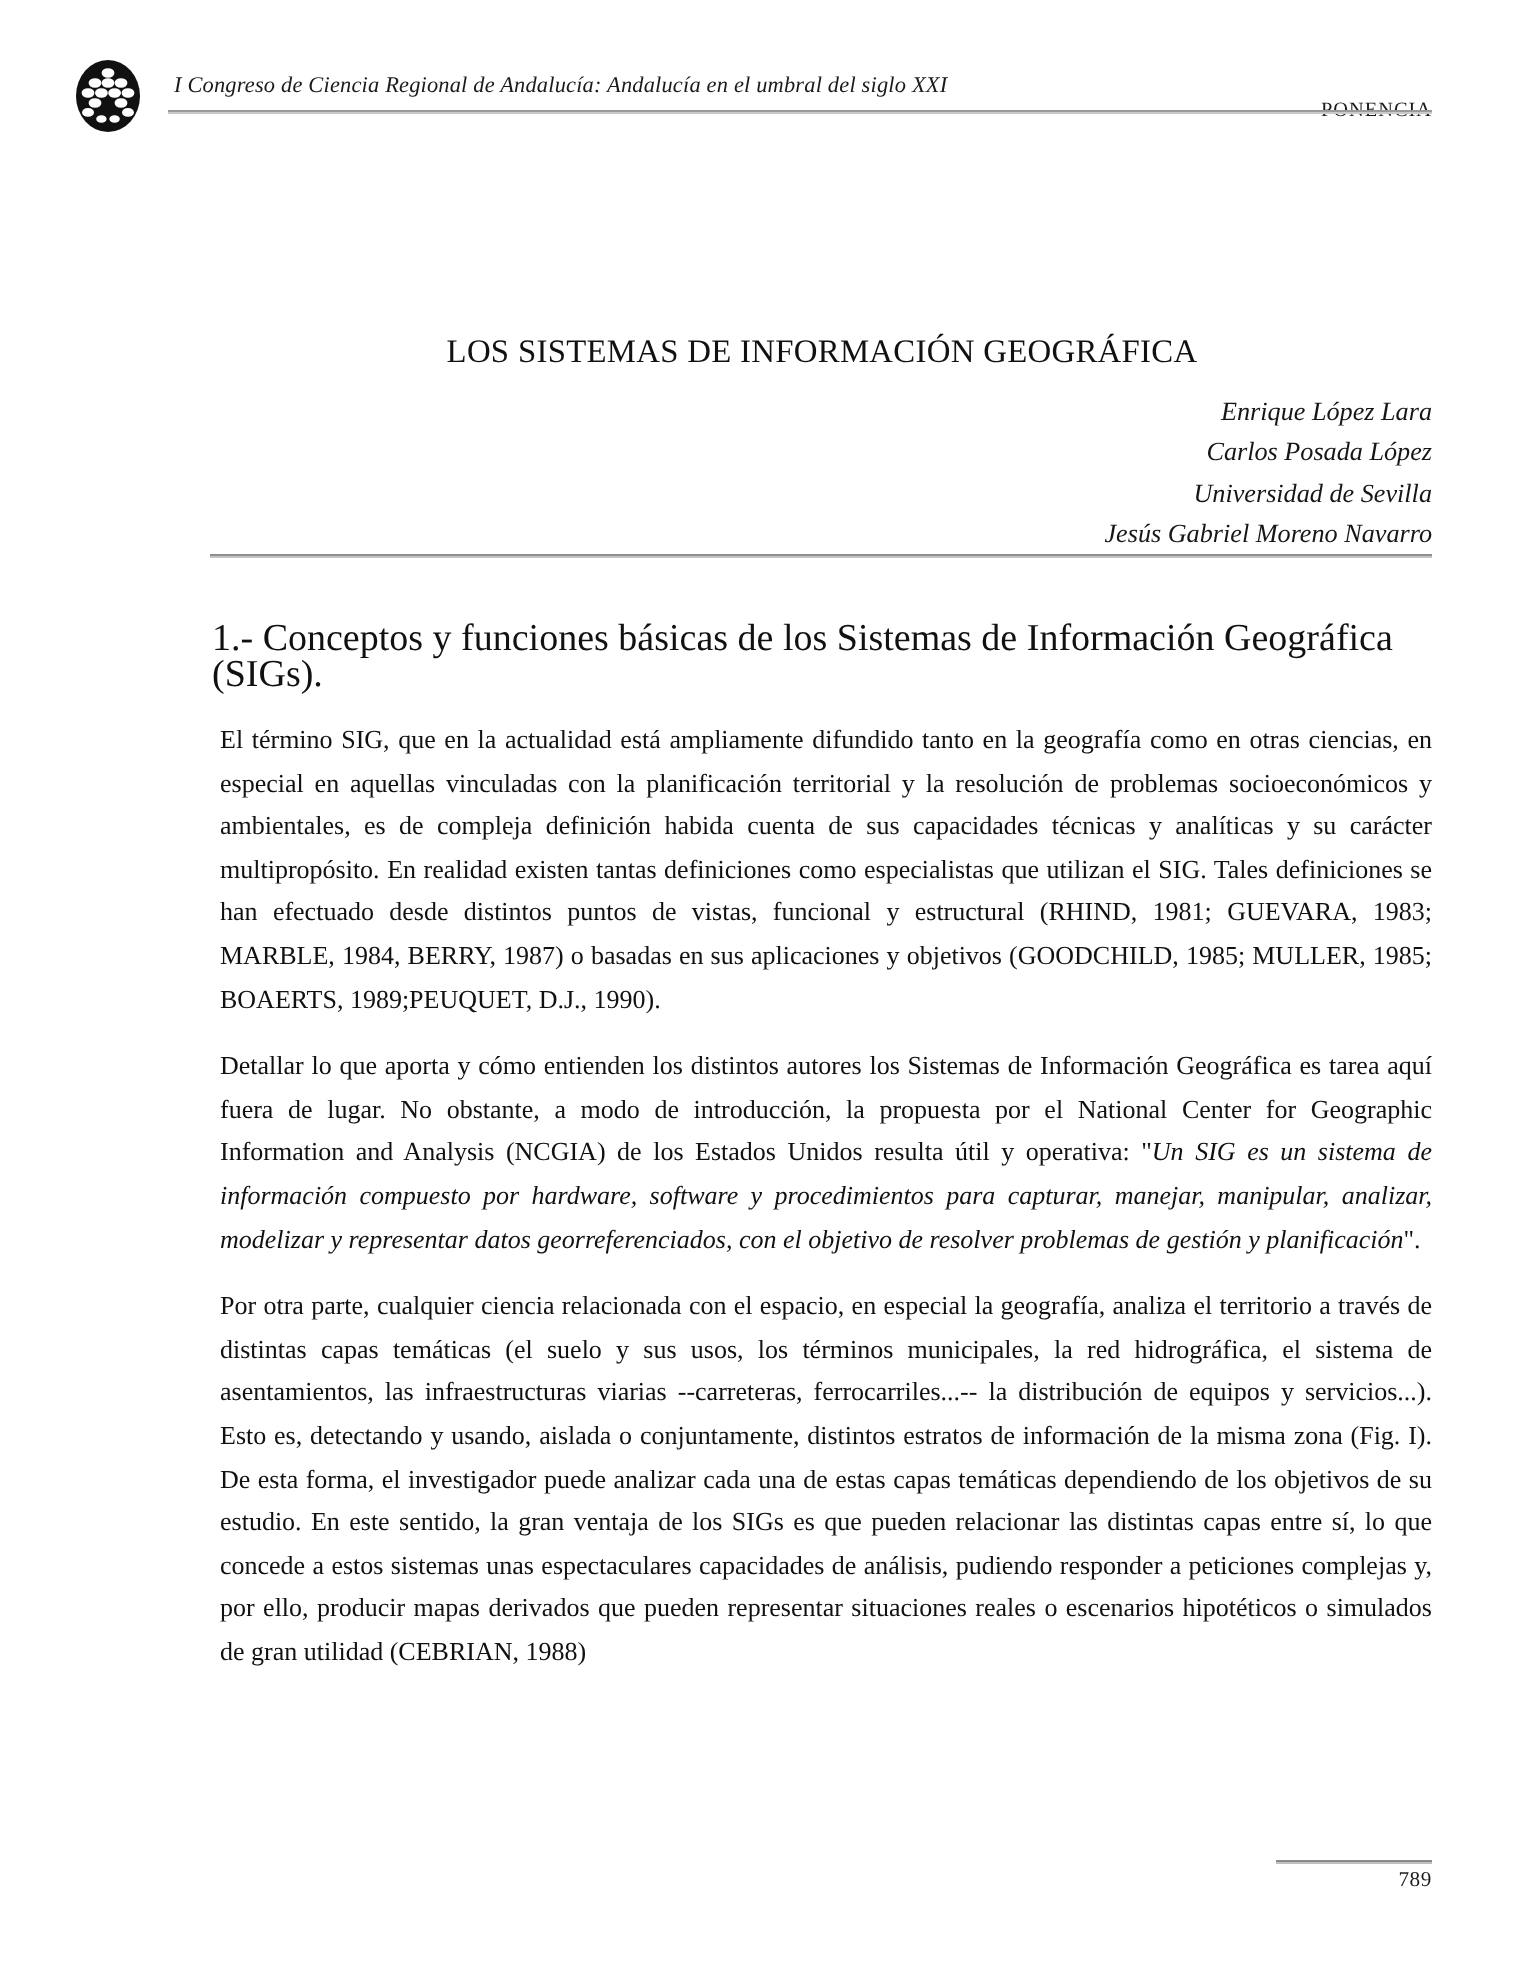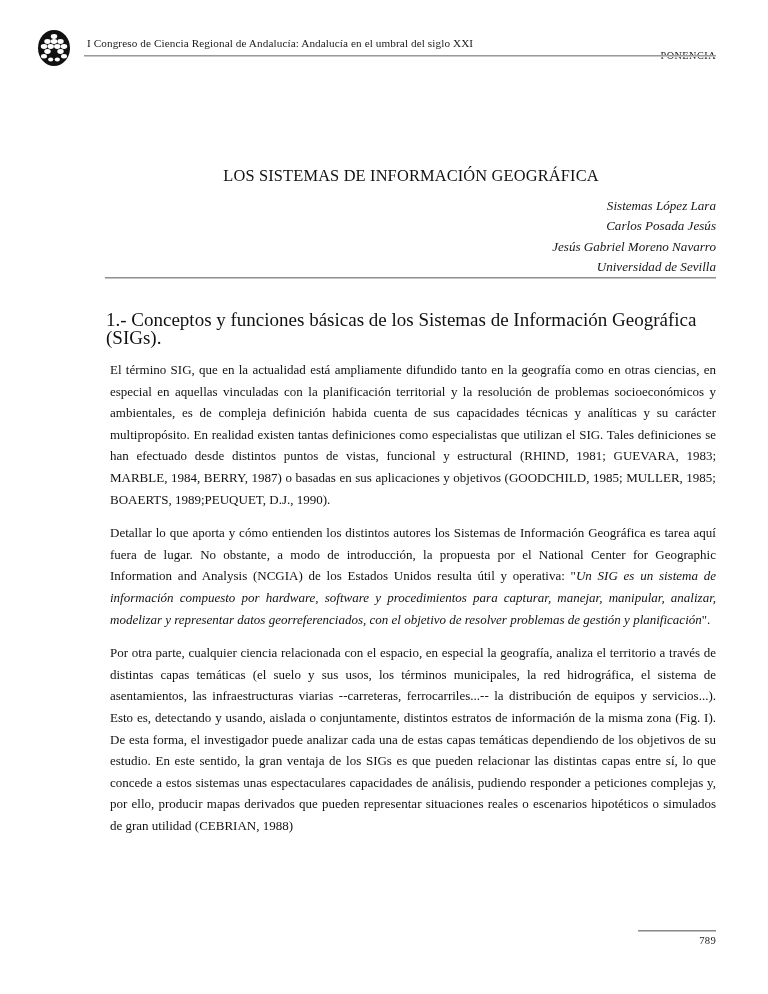--- a/index.html
+++ b/index.html
@@ -51,20 +51,21 @@
     position: absolute;
     left: 0;
     top: 0;
     width: 632px;
     height: 20px;
   }
   .header-title {
     position: absolute;
     left: 3px;
     top: 1px;
+    font-style: italic;
     font-size: 11.2px;
     letter-spacing: 0.1px;
     color: #1a1a1a;
     white-space: nowrap;
   }
   .header-kicker {
     position: absolute;
     right: 0px;
     top: 14px;
     font-size: 10.2px;
@@ -207,24 +208,24 @@
         <span class="header-title">I Congreso de Ciencia Regional de Andalucía: Andalucía en el umbral del siglo XXI</span>
         <span class="header-kicker">PONENCIA</span>
       </div>
       <div class="header-rule"></div>
     </div>
   </div>
 
   <div class="doc-title">LOS SISTEMAS DE INFORMACIÓN GEOGRÁFICA</div>
 
   <div class="authors">
-    <div>Sistemas López Lara</div>
-    <div>Carlos Posada Jesús</div>
+    <div>Enrique López Lara</div>
+    <div>Carlos Posada López</div>
+    <div>Universidad de Sevilla</div>
     <div>Jesús Gabriel Moreno Navarro</div>
-    <div>Universidad de Sevilla</div>
   </div>
 
   <div class="title-rule"></div>
 
   <div class="body-block">
 
     <p class="section-heading">1.- Conceptos y funciones básicas de los Sistemas de Información Geográfica (SIGs).</p>
 
     <p class="para">El término SIG, que en la actualidad está ampliamente difundido tanto en la geografía como en otras ciencias, en especial en aquellas vinculadas con la planificación territorial y la resolución de problemas socioeconómicos y ambientales, es de compleja definición habida cuenta de sus capacidades técnicas y analíticas y su carácter multipropósito. En realidad existen tantas definiciones como especialistas que utilizan el SIG. Tales definiciones se han efectuado desde distintos puntos de vistas, funcional y estructural (RHIND, 1981; GUEVARA, 1983; MARBLE, 1984, BERRY, 1987) o basadas en sus aplicaciones y objetivos (GOODCHILD, 1985; MULLER, 1985; BOAERTS, 1989;PEUQUET, D.J., 1990).</p>
 

